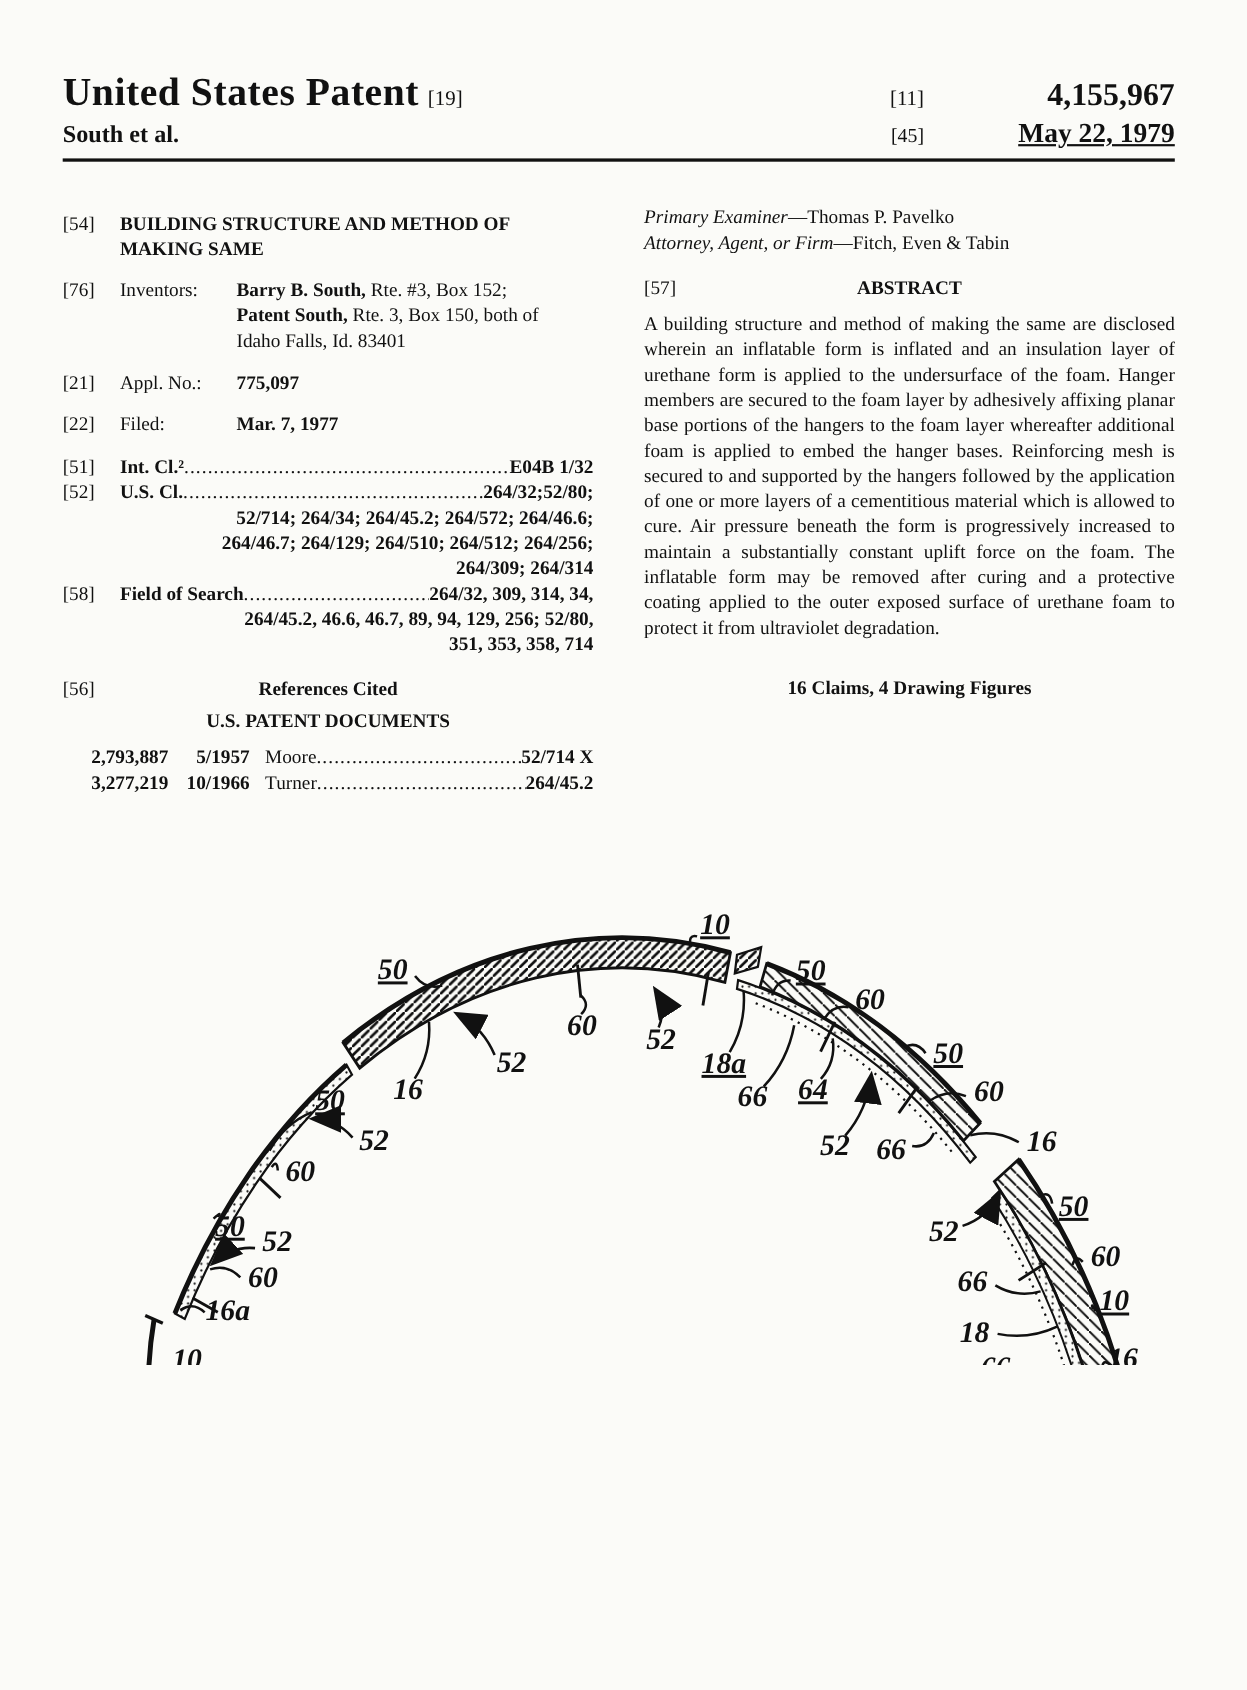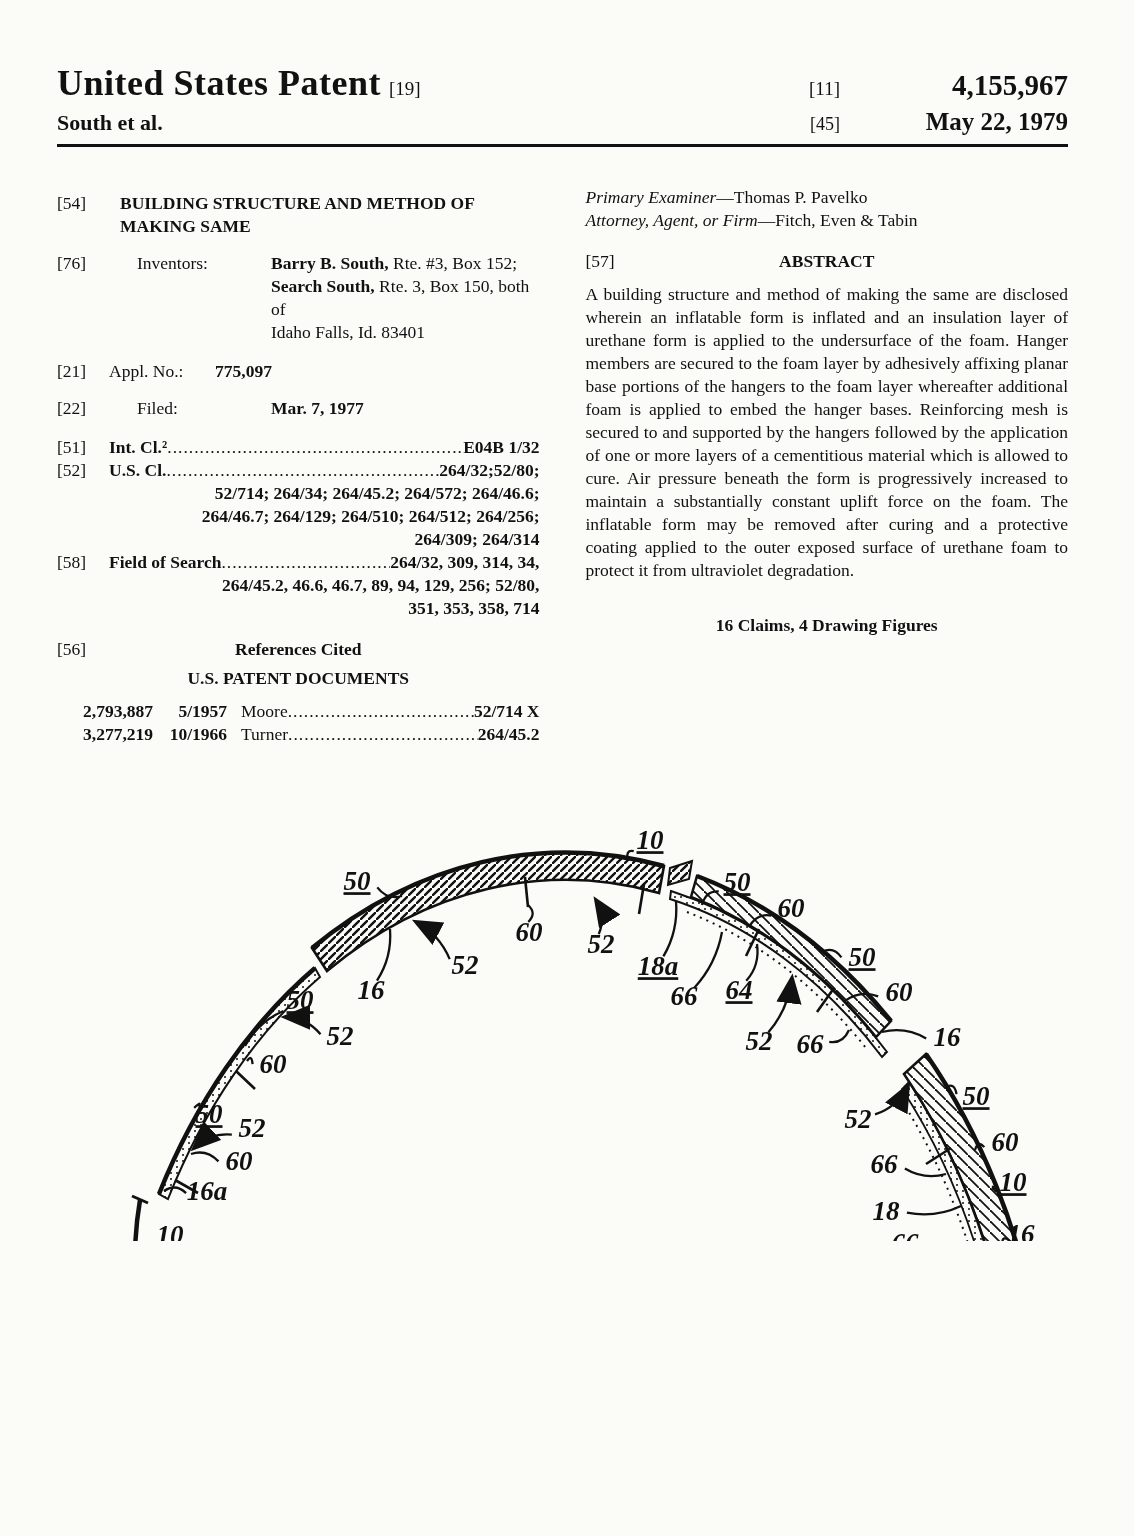--- a/index.html
+++ b/index.html
@@ -12,32 +12,32 @@
   .hrow1{display:flex;align-items:baseline;}
   .main-title{font-size:36px;font-weight:700;letter-spacing:.5px;}
   .title-tag{font-size:19px;margin-left:8px;}
   .hr1-right{margin-left:auto;display:flex;align-items:baseline;}
   .num-tag{font-size:19px;}
   .patent-number{font-size:29px;font-weight:700;width:228px;text-align:right;}
   .hrow2{display:flex;align-items:baseline;margin-top:4px;}
   .authors{font-size:22px;font-weight:700;}
   .hr2-right{margin-left:auto;display:flex;align-items:baseline;}
   .date-tag{font-size:18px;}
-  .patent-date{font-size:25px;font-weight:700;width:228px;text-align:right;}
+  .patent-date{font-size:25px;font-weight:700;width:228px;text-align:right;text-decoration:underline;}
   .rule{border-bottom:3px solid #111;margin-top:8px;}
   
   .columns{position:absolute;left:57px;right:66px;top:186px;display:flex;gap:46px;font-size:17.5px;line-height:23px;}
   .col{flex:1;min-width:0;}
   .row{display:flex;align-items:baseline;}
   .tagcol{flex:none;width:52px;}
   .labcol{flex:none;width:106px;}
   .leader-dots{flex:1;min-width:0;overflow:hidden;white-space:nowrap;letter-spacing:1px;}
   .rightline{text-align:right;}
   .centerline{text-align:center;}
-  .mt6{margin-top:6px;gap:11px;} .mt14{margin-top:14px;gap:28px;} .mt16{margin-top:16px;} .mt18{margin-top:18px;}
+  .mt6{margin-top:6px;} .mt14{margin-top:14px;} .mt16{margin-top:16px;} .mt18{margin-top:18px;}
   .heading-row{position:relative;}
   .heading-row .tagabs{position:absolute;left:0;top:0;}
   .refs{margin-top:10px;}
   .ref-row{display:flex;align-items:baseline;}
   .ref-num{flex:none;width:96px;text-align:right;font-weight:700;}
   .ref-date{flex:none;width:74px;text-align:right;font-weight:700;}
   .ref-name{flex:none;margin-left:14px;font-weight:400;}
   .ref-cls{flex:none;font-weight:700;}
   .abstract{margin-top:10px;text-align:justify;}
   .claims{margin-top:32px;text-align:center;font-weight:700;}
@@ -81,21 +81,21 @@
           <span>BUILDING STRUCTURE AND METHOD OF</span><br>
           <span>MAKING SAME</span>
         </span>
       </div>
 
       <div class="row mt14">
         <span class="tagcol">[76]</span>
         <span class="labcol">Inventors:</span>
         <span>
           <span class="bold">Barry B. South,</span><span> Rte. #3, Box 152;</span><br>
-          <span class="bold">Search South,</span><span> Rte. 3, Box 150, both of</span><br>
+          <span class="bold">Patent South,</span><span> Rte. 3, Box 150, both of</span><br>
           <span>Idaho Falls, Id. 83401</span>
         </span>
       </div>
 
       <div class="row mt16">
         <span class="tagcol">[21]</span>
         <span class="labcol">Appl. No.:</span>
         <span class="bold">775,097</span>
       </div>
 

